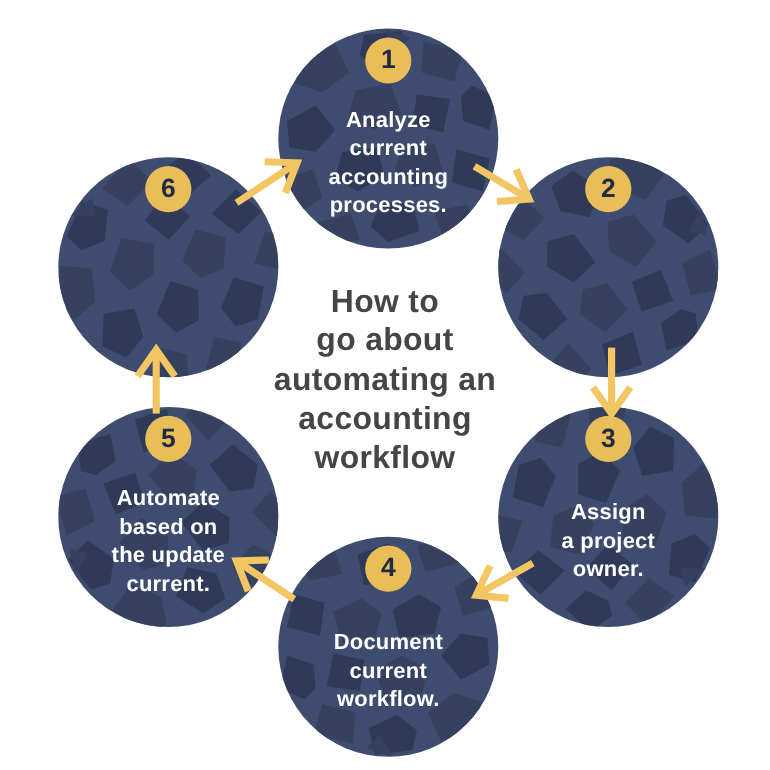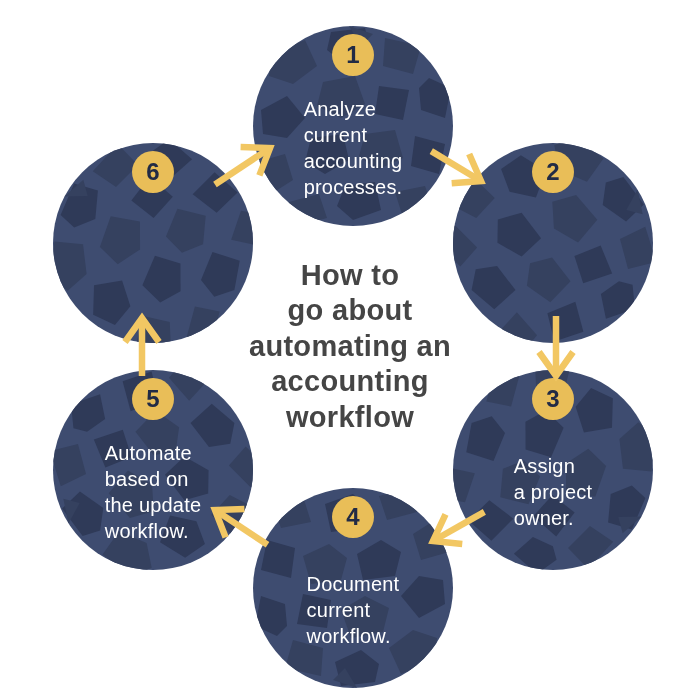--- a/index.html
+++ b/index.html
@@ -23,21 +23,21 @@
     position:absolute; top:8px; left:50%; transform:translateX(-50%);
     width:42px; height:42px; border-radius:50%; background:#E9BE58;
     display:flex; align-items:center; justify-content:center; z-index:2;
   }
   .badge span {
     font-size:24px; font-weight:700; color:#222B45; line-height:1;
   }
   .label {
     position:absolute; left:0; right:0; top:50px; bottom:6px; z-index:2;
     display:flex; align-items:center; justify-content:center;
-    text-align:left; color:#ffffff; font-size:20px; font-weight:400;
+    text-align:center; color:#ffffff; font-size:20px; font-weight:700;
     line-height:1.3; white-space:pre-line; letter-spacing:0.2px;
   }
   .title {
     position:absolute; left:350px; top:346px; transform:translate(-50%,-50%);
     text-align:center; color:#454545; font-size:29px; font-weight:700;
     line-height:1.22; white-space:pre-line; letter-spacing:0.3px; z-index:1;
   }
   .arrows { position:absolute; left:0; top:0; z-index:3; pointer-events:none; }
   .defs-hidden { position:absolute; width:0; height:0; overflow:hidden; }
 </style>
@@ -126,21 +126,21 @@
   <div class="step pos5">
     <svg class="texture" viewBox="0 0 200 200">
         <use href="#patches" transform="rotate(240 100 100)"></use>
       </svg>
     <div class="badge">
         <span>5</span>
       </div>
     <div class="label">Automate
 based on
 the update
-workflow.</div>
+current.</div>
   </div>
 
   <div class="step pos6">
     <svg class="texture" viewBox="0 0 200 200">
         <use href="#patches" transform="rotate(300 100 100)"></use>
       </svg>
     <div class="badge">
         <span>6</span>
       </div>
   </div>

